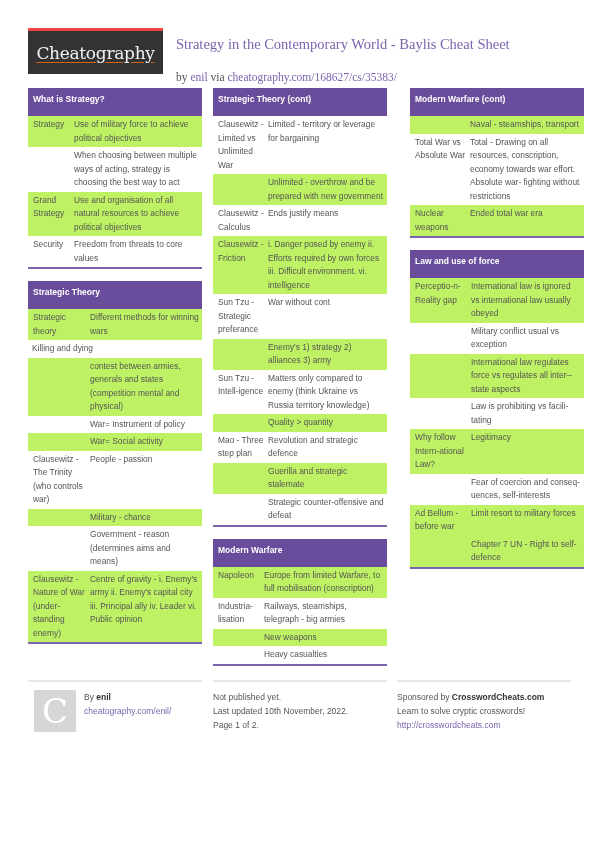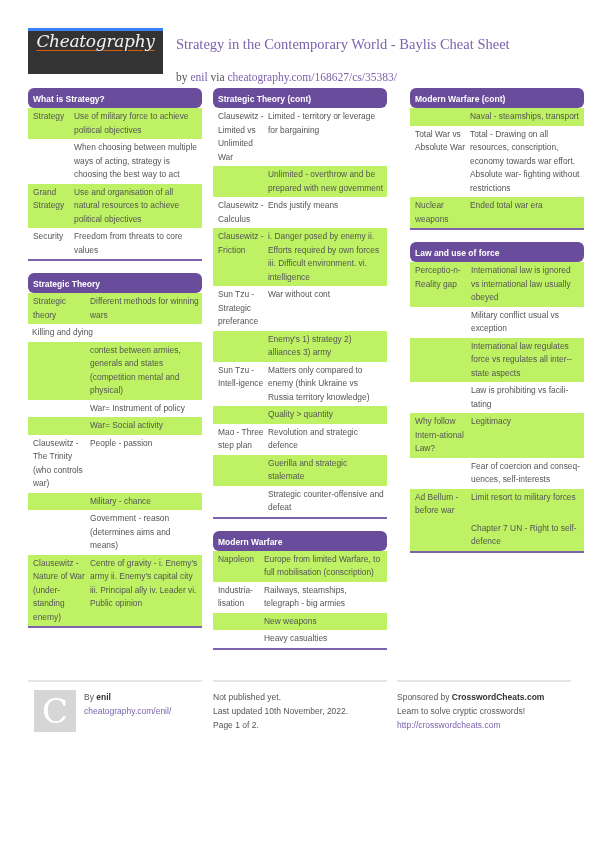--- a/index.html
+++ b/index.html
@@ -1,34 +1,34 @@
 <!DOCTYPE html>
 <html><head>
 <meta charset="utf-8">
 <style>
   * { box-sizing: border-box; margin: 0; padding: 0; }
   html, body { width: 600px; height: 849px; background: #ffffff; overflow: hidden; }
   body { font-family: "Liberation Sans", sans-serif; color: #555; position: relative; }
 
   .header { position: absolute; top: 28px; left: 28px; width: 544px; height: 46px; }
   .logo { position: absolute; left: 0; top: 0; width: 135px; height: 46px; background: #333333;
-          border-top: 3px solid #3b82f6; display: flex; justify-content: center; font-style: italic; }
+          border-top: 3px solid #ef4444; display: flex; align-items: center; justify-content: center; }
   .logo-text { font-family: "DejaVu Serif", serif; color: #f2f2f2; font-size: 17px; letter-spacing: -0.3px;
                text-decoration: underline; text-decoration-color: #d5600f; text-underline-offset: 3px; }
   .title-block { position: absolute; left: 148px; top: 8px; }
   .doc-title { font-family: "Liberation Serif", serif; color: #7b63ad; font-size: 14.5px; }
   .byline { font-family: "Liberation Serif", serif; color: #555; font-size: 11.5px; margin-top: 18px; }
   .byline .link { color: #7b63ad; }
 
   .col { position: absolute; top: 88px; width: 174px; }
   .col1 { left: 28px; } .col2 { left: 213px; } .col3 { left: 397px; margin-left: 13px; }
 
   .section { margin-bottom: 12px; border-bottom: 2px solid #7b63ad; }
   .sec-head { background: #6a4c9c; color: #fff; font-size: 8.5px; font-weight: bold;
-              padding: 6px 5px 5px 5px; height: 20px; border-radius: 6px; }
+              padding: 6px 5px 5px 5px; height: 28px; }
   .row { display: flex; font-size: 8.4px; line-height: 13.5px; padding: 2px 0 2px 0; }
   .row.alt { background: #bef264; }
   .row .k { width: 42px; padding-left: 5px; flex-shrink: 0; color: #555; }
   .row .v { flex: 1; padding-left: 4px; padding-right: 3px; color: #555; }
   .sec-st .row .k { width: 58px; }
   .sec-stc .row .k { width: 51px; }
   .sec-mw .row .k { width: 47px; }
   .sec-mwc .row .k { width: 56px; }
   .sec-law .row .k { width: 57px; }
 

